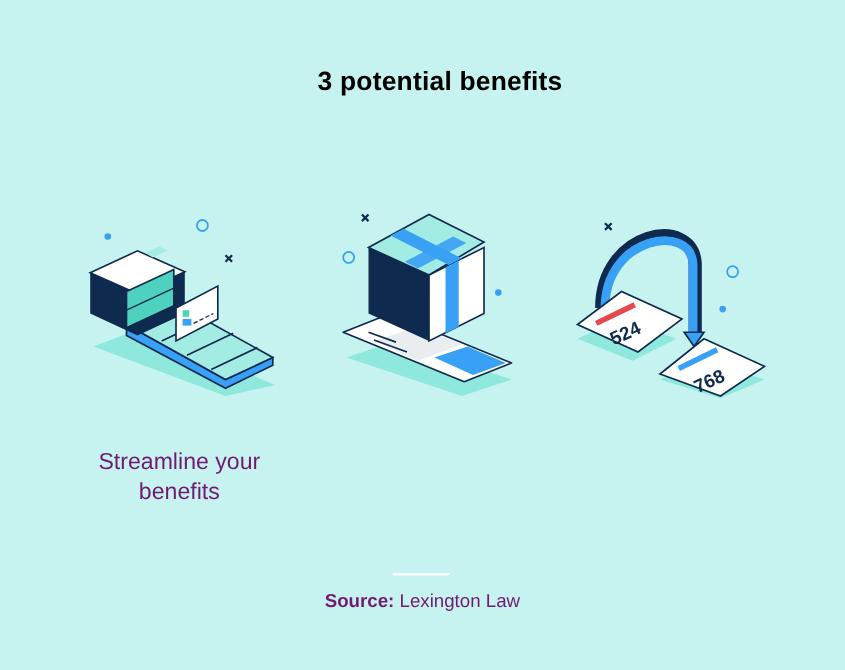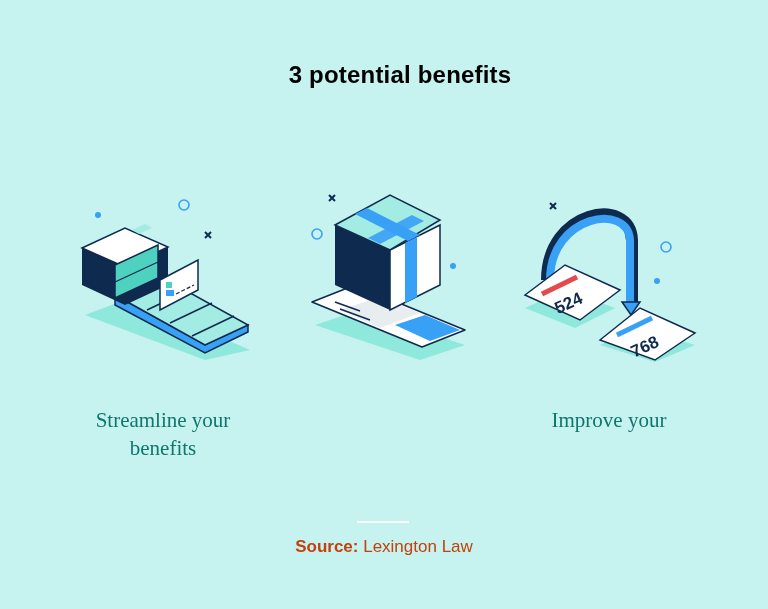--- a/index.html
+++ b/index.html
@@ -1,22 +1,22 @@
 <!DOCTYPE html>
 <html><head>
 <meta charset="utf-8">
 <style>
   html,body{margin:0;padding:0;}
   body{width:768px;height:609px;background:#c6f2ef;position:relative;overflow:hidden;font-family:"Liberation Sans",sans-serif;color:#0f2a4f;}
   .title{position:absolute;left:16px;top:52px;width:768px;text-align:center;font-weight:bold;font-size:24px;line-height:46px;color:#000000;letter-spacing:0.2px;}
   .title div{white-space:pre;}
   .ill{position:absolute;}
-  .label{position:absolute;top:406px;width:220px;text-align:center;font-size:21px;line-height:28px;color:#0f766e;font-family:Liberation Serif, serif;}
+  .label{position:absolute;top:406px;width:220px;text-align:center;font-size:21px;line-height:28px;color:#701a75;}
   .divider{position:absolute;left:357px;top:521px;width:52px;height:2px;background:#ffffff;}
-  .source{position:absolute;left:0;top:537px;width:768px;text-align:center;font-size:17px;color:#c2410c;}
+  .source{position:absolute;left:0;top:537px;width:768px;text-align:center;font-size:17px;color:#701a75;}
   .source b{font-weight:bold;}
 </style>
 </head>
 <body>
 
 <div class="title">
   <div>3 potential benefits</div>
 </div>
 
 <svg class="ill" style="left:70px;top:190px" width="200" height="170" viewBox="0 0 200 170">
@@ -85,18 +85,17 @@
   <text x="120" y="162" font-family="Liberation Sans, sans-serif" font-weight="bold" font-size="17" fill="#0f2a4f" transform="rotate(-25 135 155)">768</text>
 </svg>
 
 <div class="label" style="left:53px;">
   <div>Streamline your</div>
   <div>benefits</div>
 </div>
 <div class="label" style="left:274px;">
 </div>
 <div class="label" style="left:499px;">
-  <div>Improve your</div>
 </div>
 
 <div class="divider"></div>
 
 <div class="source"><b>Source:</b><span> Lexington Law</span></div>
 
 </body></html>

